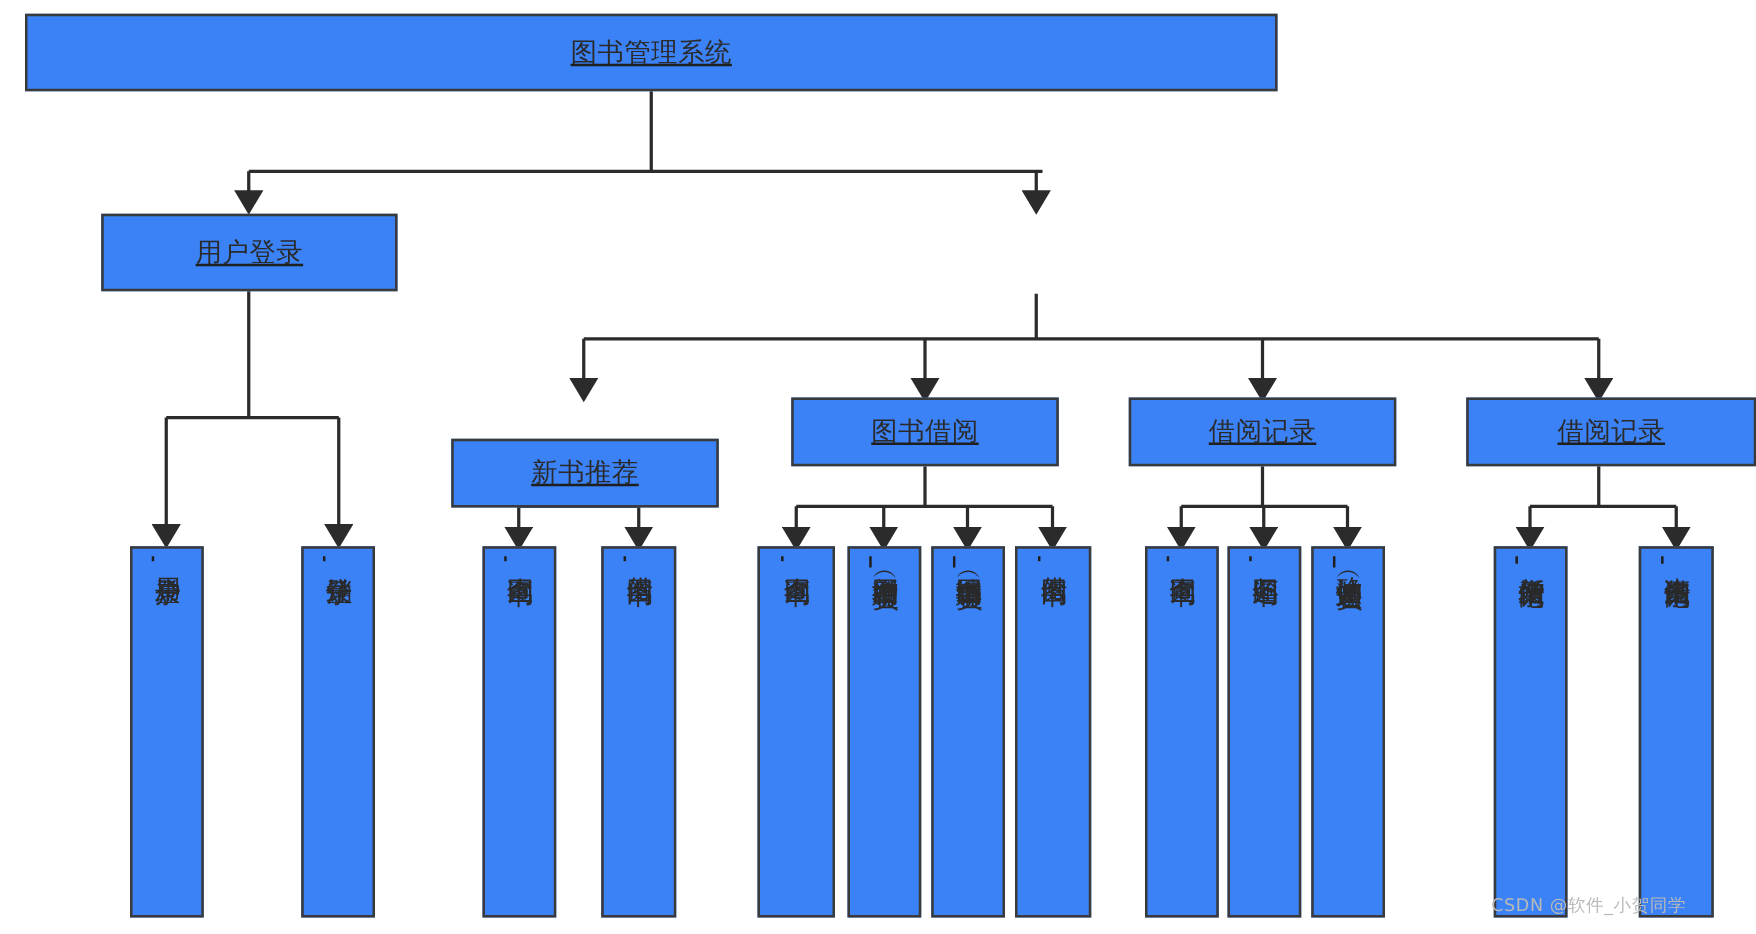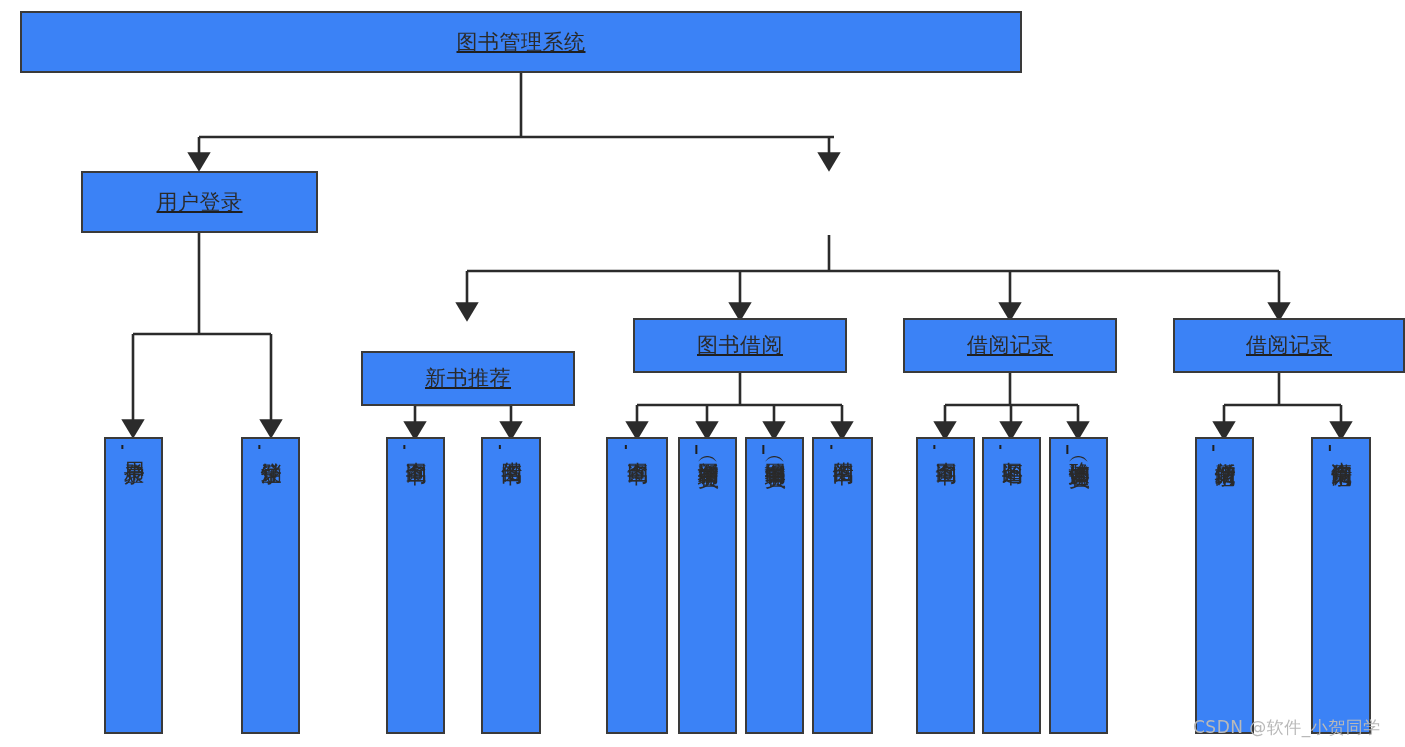--- a/index.html
+++ b/index.html
@@ -51,21 +51,21 @@
     text-orientation:upright;
     -webkit-writing-mode:vertical-rl;
     font-size:21px;
     line-height:1.32;
     letter-spacing:1px;
     white-space:normal;
     max-height:290px;
   }
   .watermark{
     position:absolute;
-    font-size:17px;
+    font-size:14px;
     color:#b9b9b9;
     letter-spacing:0.5px;
     white-space:nowrap;
     z-index:5;
     font-family:"DejaVu Sans","Liberation Sans",sans-serif;
   }
 </style>
 </head>
 <body>
 

